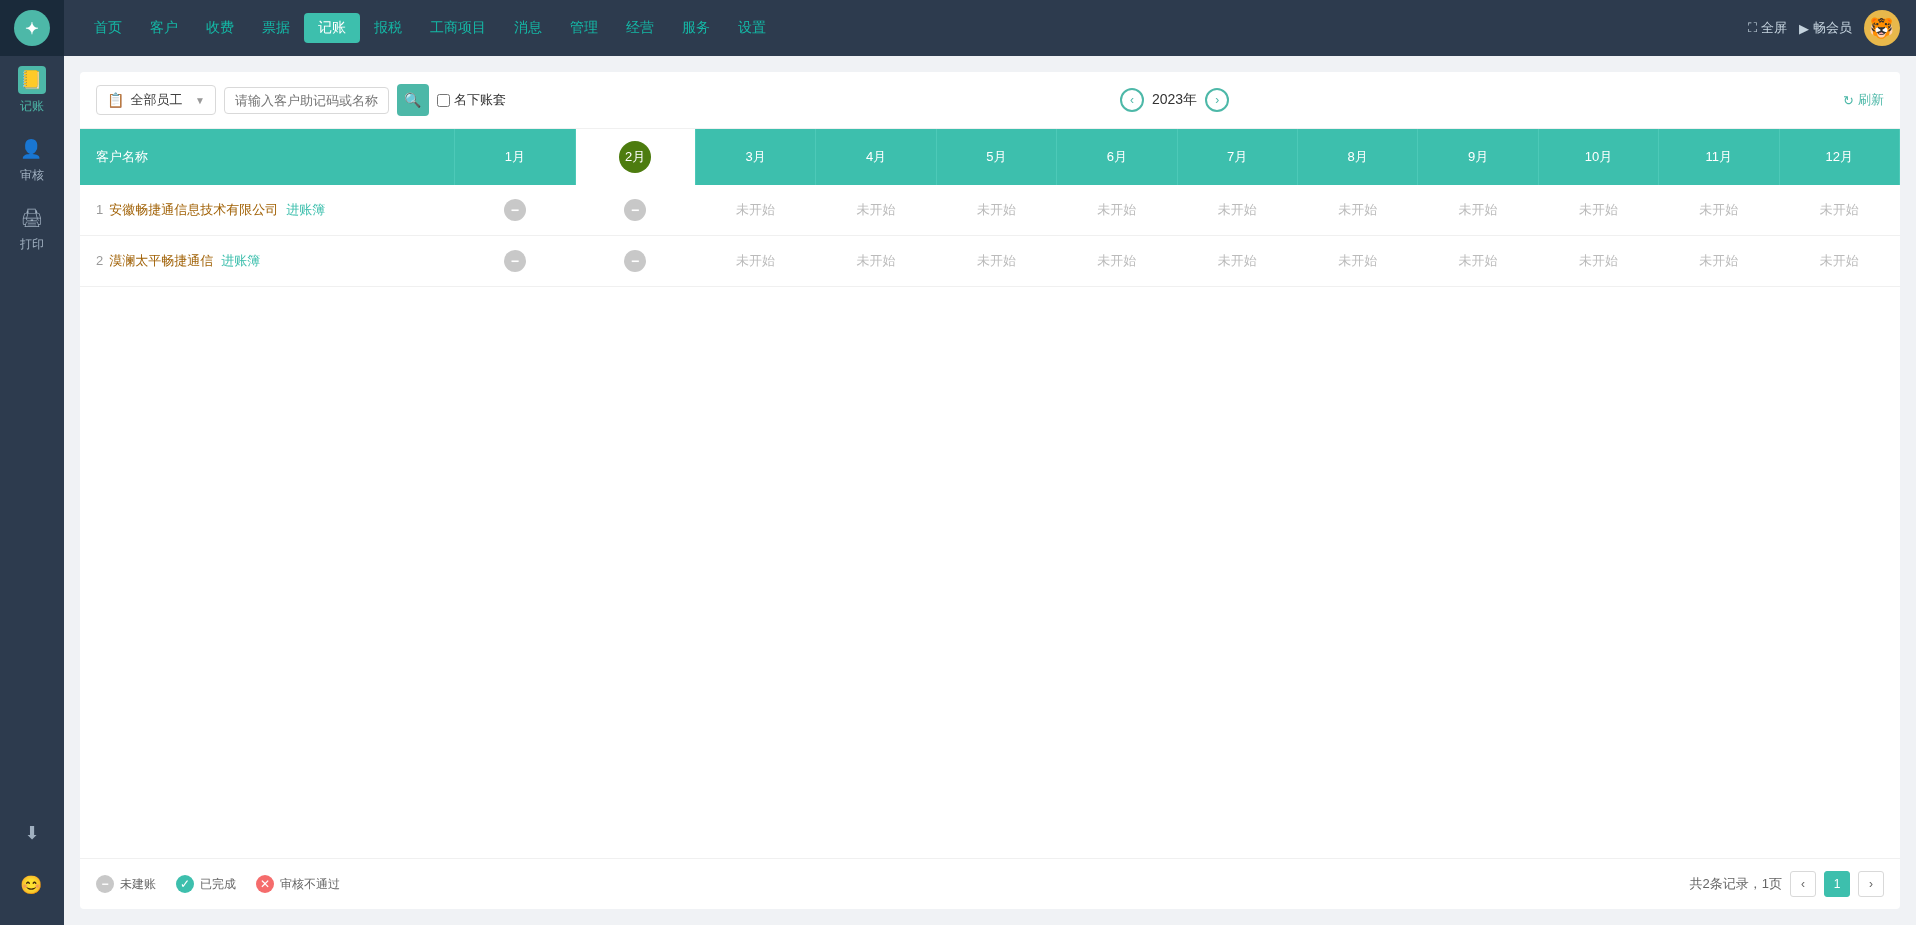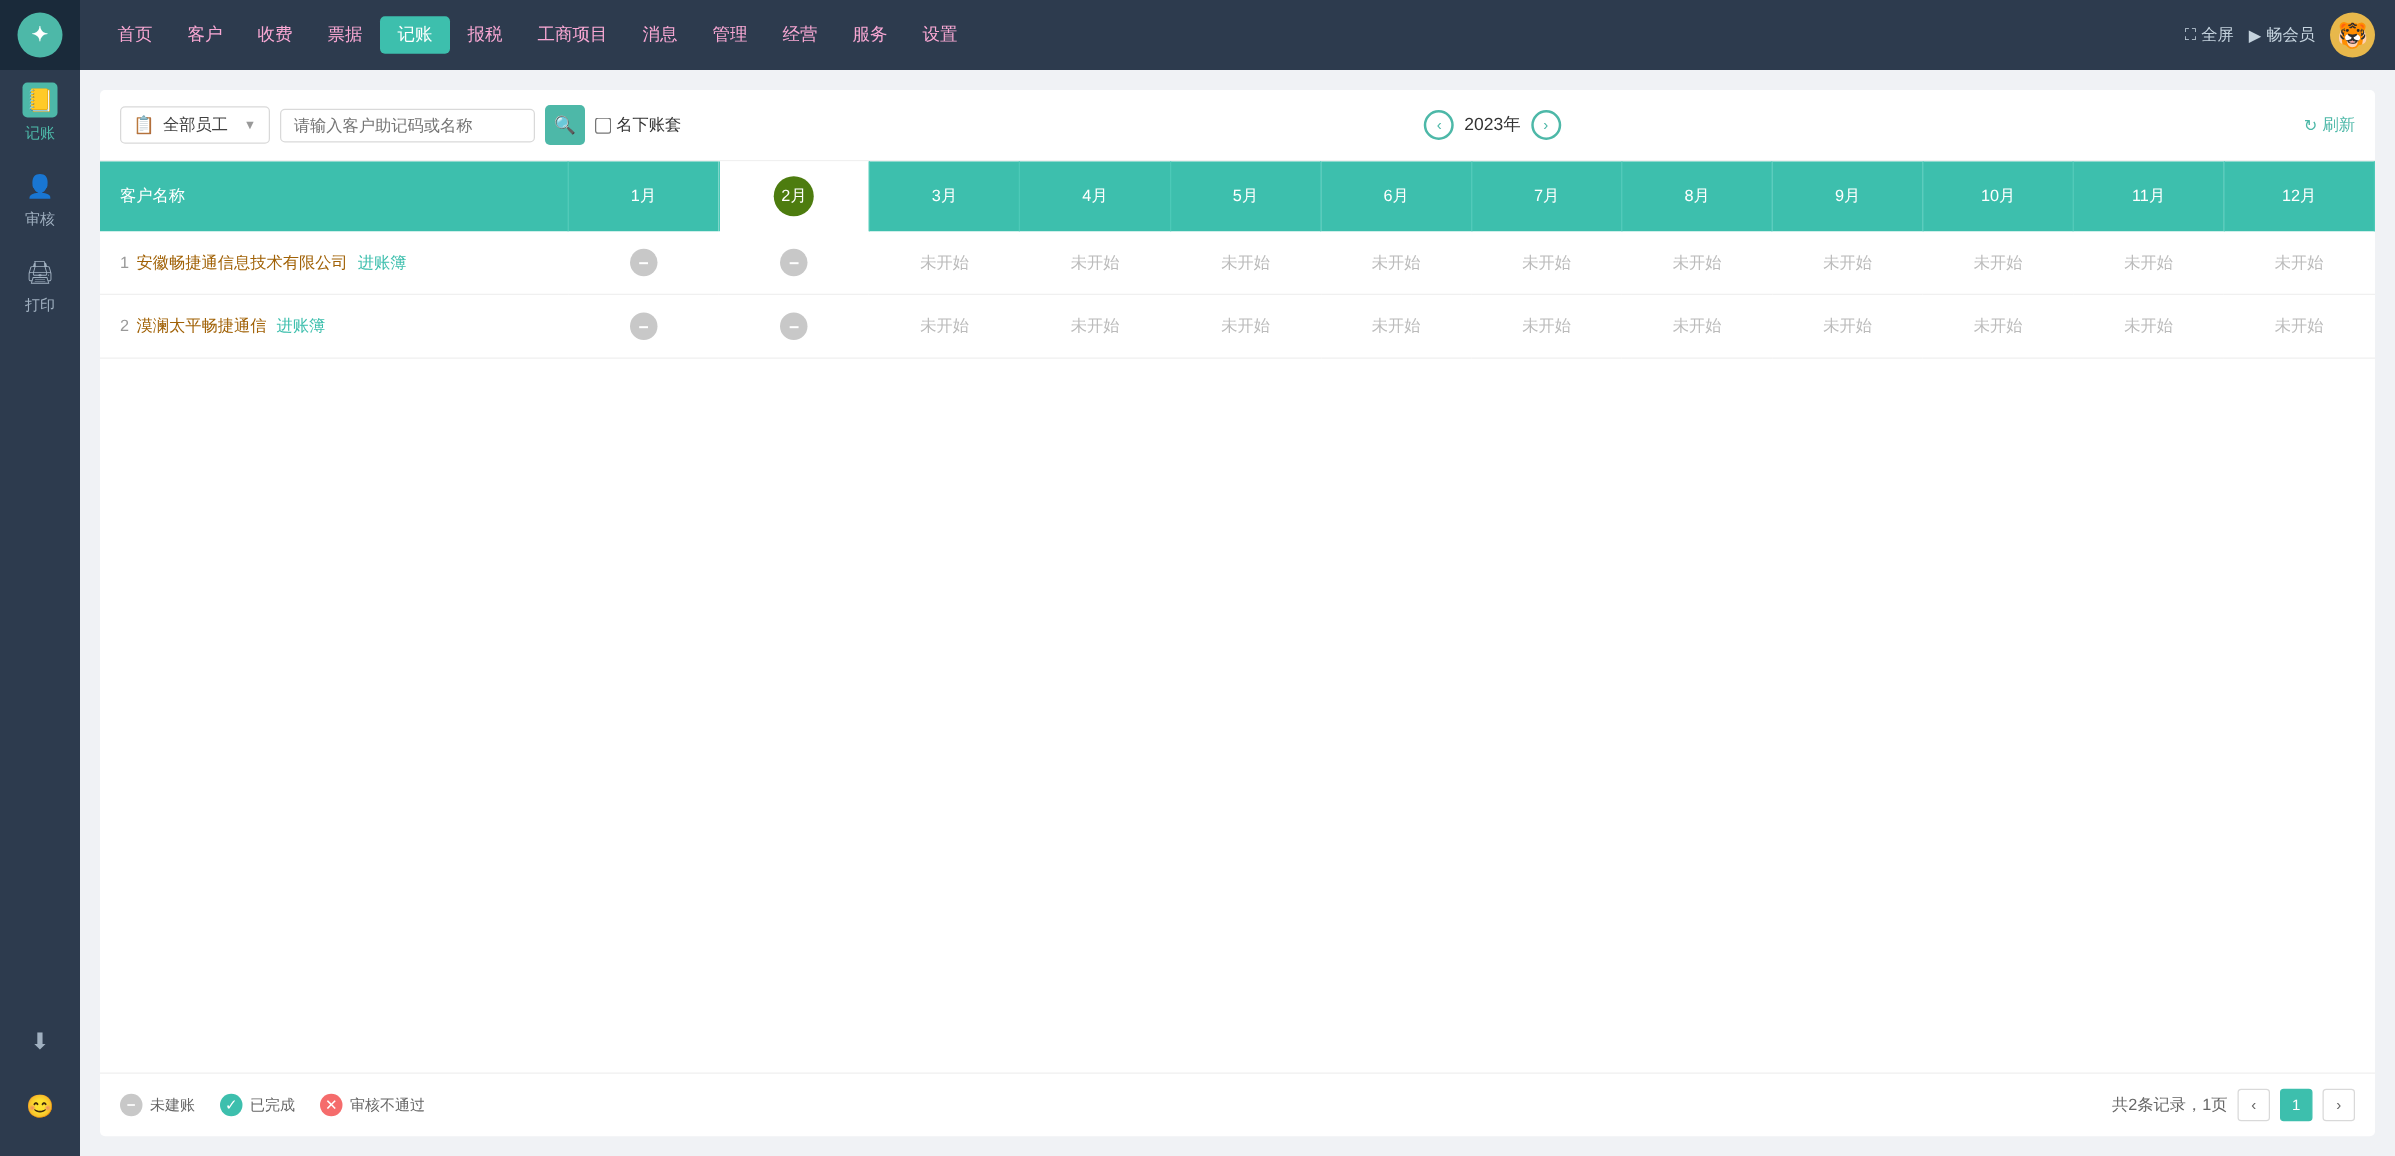--- a/index.html
+++ b/index.html
@@ -81,21 +81,21 @@
     
     .topnav {
       height: 56px;
       background: #2d3b4e;
       display: flex;
       align-items: center;
       padding: 0 16px;
       flex-shrink: 0;
     }
     .topnav-item {
-      color: #f9a8d4;
+      color: #14b8a6;
       padding: 6px 14px;
       cursor: pointer;
       border-radius: 4px;
       font-size: 14px;
       white-space: nowrap;
     }
     .topnav-item.active {
       background: #3dbfad;
       color: white;
       border-radius: 4px;
@@ -172,21 +172,21 @@
       font-size: 14px;
     }
     .employee-select-text { color: #404040; font-size: 13px; }
     .employee-select-arrow { color: #999; font-size: 10px; margin-left: auto; }
     .search-input {
       border: 1px solid #d9d9d9;
       border-radius: 4px;
       padding: 5px 10px;
       font-size: 13px;
       color: #999;
-      width: 204px;
+      width: 165px;
       outline: none;
     }
     .search-btn {
       width: 32px;
       height: 32px;
       background: #4db8a8;
       border: none;
       border-radius: 4px;
       cursor: pointer;
       display: flex;

